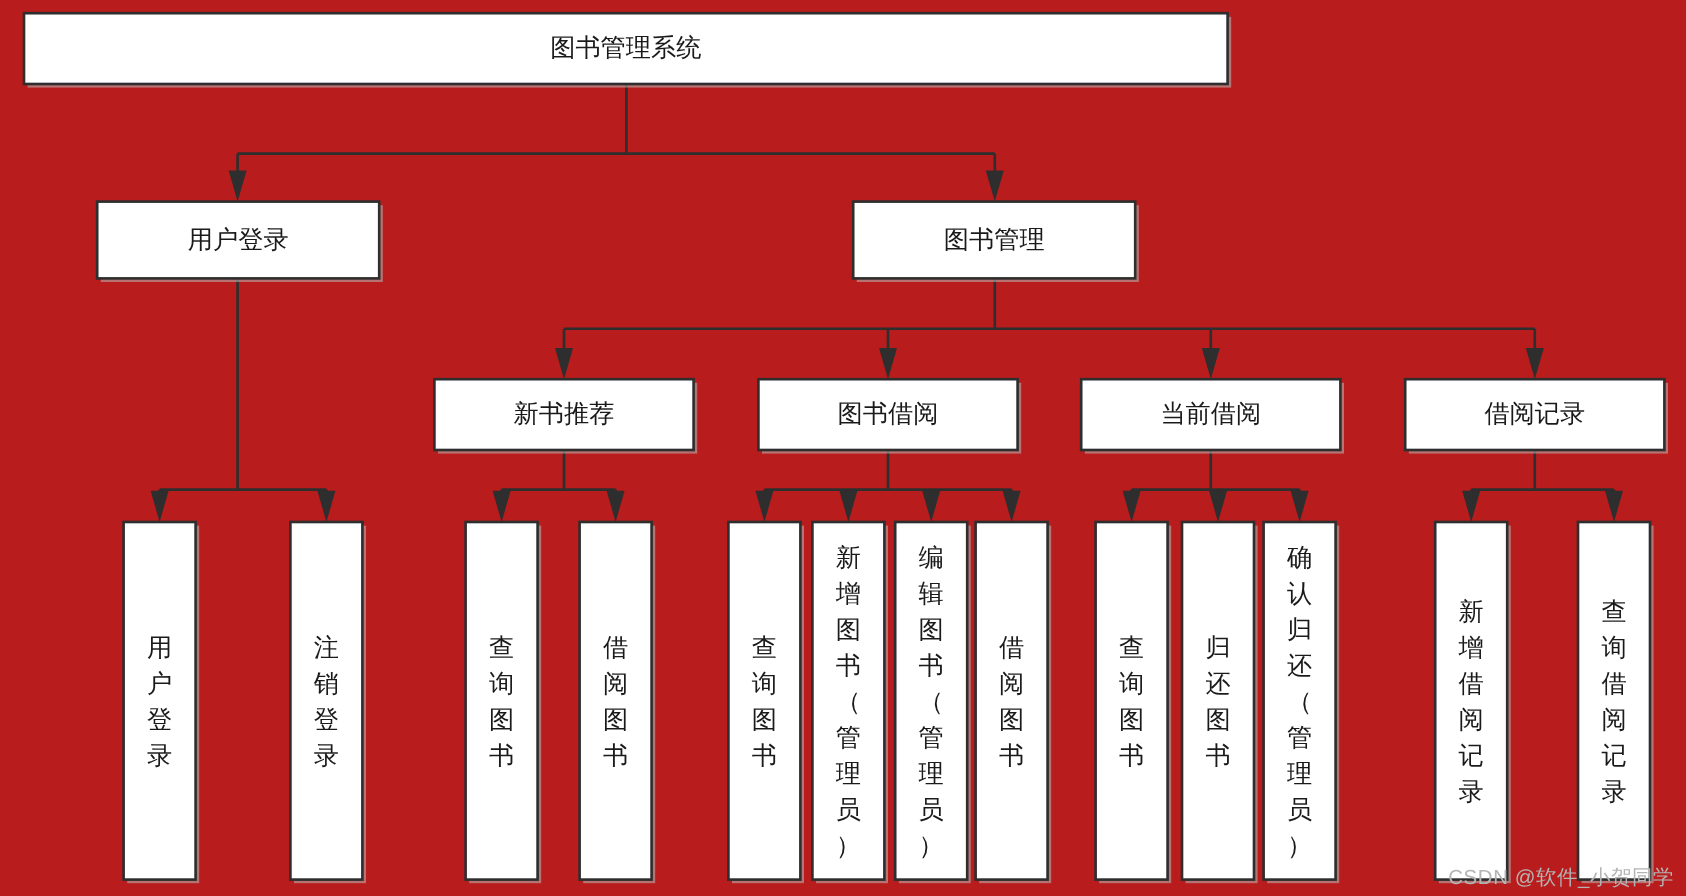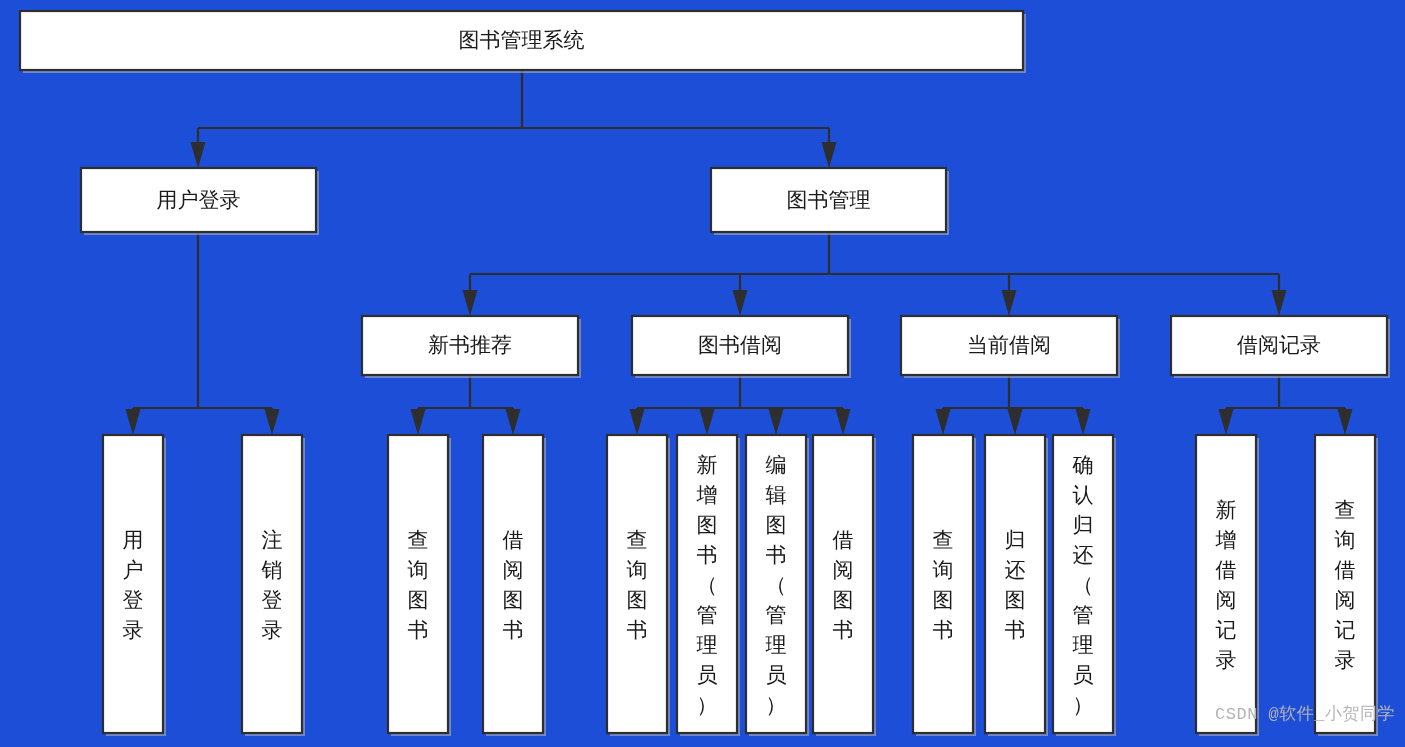--- a/index.html
+++ b/index.html
@@ -7,21 +7,21 @@
     padding: 0;
     background: #ffffff;
   }
   body {
     font-family: "Liberation Sans", "DejaVu Sans", sans-serif;
   }
   #diagram-root {
     position: relative;
     width: 1405px;
     height: 747px;
-    background: #1d4ed8;
+    background: #b91c1c;
     overflow: hidden;
   }
   svg.diagram-canvas {
     position: absolute;
     left: 0;
     top: 0;
     width: 1405px;
     height: 747px;
     display: block;
   }
@@ -53,22 +53,22 @@
   }
   .node-label-v {
     font-family: "Liberation Sans", "DejaVu Sans", sans-serif;
     font-size: 21px;
     fill: #1a1a1a;
     text-anchor: middle;
   }
   .watermark-text {
     position: absolute;
     right: 10px;
-    bottom: 22px;
-    font-family: Liberation Mono, monospace;
+    bottom: 4px;
+    font-family: Liberation Sans, sans-serif;
     font-size: 17px;
     color: #b4b4b4;
     letter-spacing: 0.5px;
     white-space: nowrap;
     user-select: none;
   }
 </style>
 </head>
 <body>
 

